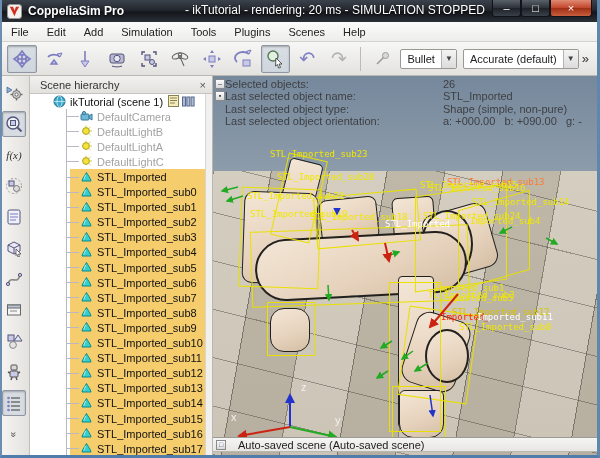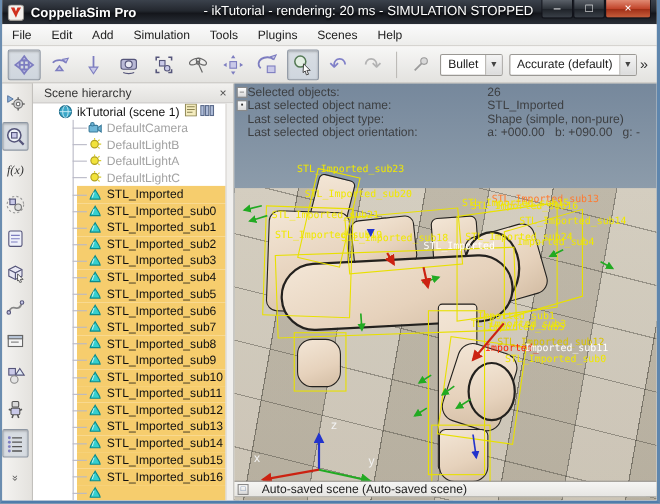--- a/index.html
+++ b/index.html
@@ -558,20 +558,21 @@
                 <path d="M5.5 4 C5 5.5 4 7.5 4 8.5" stroke="#bdf2f2" fill="none" stroke-width="1"></path>
               </svg></span>
             <span class="tlabel">STL_Imported_sub16</span>
           </div>
           <div class="trow sel">
             <span class="stub"></span>
             <span class="ticon"><svg width="13" height="13" viewBox="0 0 13 13">
                 <path d="M6.5 1.5 C7.5 3.5 11 8 11 10 L2 10 C2 8 5.5 3.5 6.5 1.5 Z" fill="#35cfcf" stroke="#0c8a8a"></path>
                 <path d="M5.5 4 C5 5.5 4 7.5 4 8.5" stroke="#bdf2f2" fill="none" stroke-width="1"></path>
               </svg></span>
+            <span class="tlabel">STL_Imported_sub17</span>
           </div>
         </div>
       <div class="hscroll"></div>
     </div>
 
     <div class="scene" id="scene">
       <div class="floor"></div>
 
       <div class="part" style="left:68px;top:84px;width:34px;height:78px;border-radius:5px;transform:rotate(14deg);"></div>
       <div class="part" style="left:30px;top:116px;width:74px;height:92px;border-radius:10px;transform:rotate(2deg);"></div>

